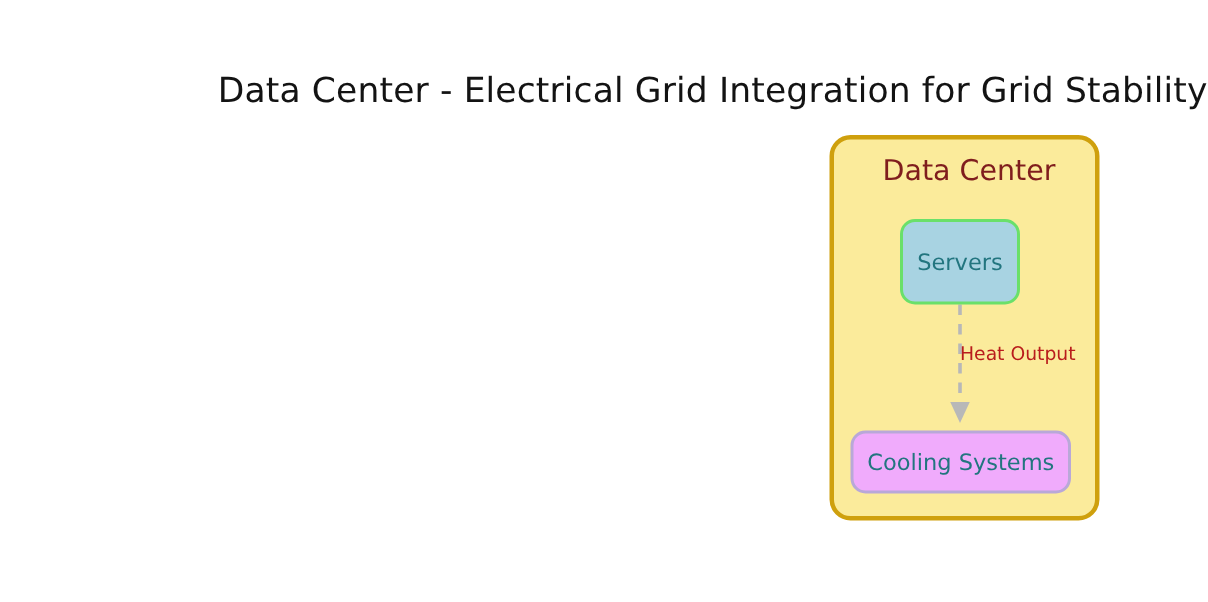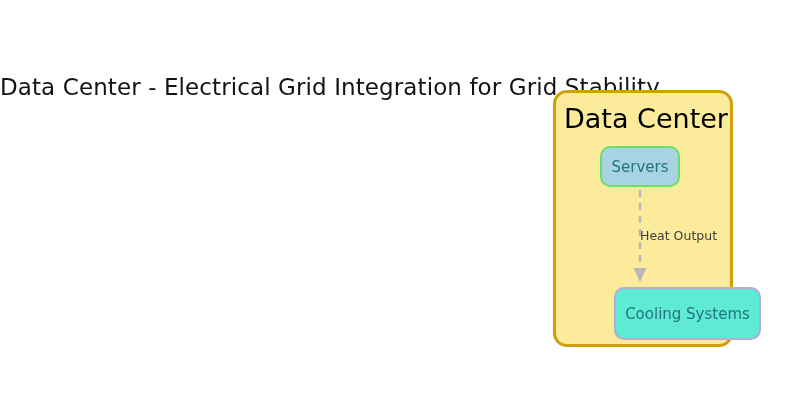--- a/index.html
+++ b/index.html
@@ -15,26 +15,25 @@
     font-family: "DejaVu Sans", "Liberation Sans", sans-serif;
     overflow: hidden;
   }
 
   
   #diagram-title {
     position: absolute;
     left: 0;
     top: 48px;
     width: 805px;
-    text-align: left;
+    text-align: right;
     font-size: 23px;
     color: #131313;
     letter-spacing: 0.1px;
     white-space: nowrap;
-    margin-top: 26px;
   }
 
   
   #node-grid-management {
     position: absolute;
     left: 66px;
     top: 146px;
     width: 286px;
     height: 45px;
     border-radius: 50% / 50%;
@@ -83,61 +82,60 @@
     background: #fbeb9b;
     border: 3px solid #cfa00d;
     box-sizing: border-box;
   }
   #subgraph-title {
     position: absolute;
     left: 0;
     top: 10px;
     width: 180px;
     text-align: center;
-    font-size: 27px;
-    color: #000000;
+    font-size: 19px;
+    color: #7f1d1d;
     white-space: nowrap;
   }
 
   
   #node-servers {
     position: absolute;
     left: 600px;
     top: 146px;
     width: 80px;
-    height: 41px;
+    height: 57px;
     border-radius: 10px;
     background: #a8d3e2;
     border: 2.5px solid #6ae06a;
     box-sizing: border-box;
     display: flex;
     align-items: center;
     justify-content: center;
   }
   #node-servers .label {
     font-size: 15px;
     color: #22757f;
     white-space: nowrap;
   }
 
   
   #node-cooling-systems {
     position: absolute;
     left: 567px;
     top: 287px;
     width: 147px;
-    height: 53px;
+    height: 42px;
     border-radius: 10px;
-    background: #5eead4;
+    background: #f0abfc;
     border: 2.5px solid #b9a8d8;
     box-sizing: border-box;
     display: flex;
     align-items: center;
     justify-content: center;
-    margin-left: 47px;
   }
   #node-cooling-systems .label {
     font-size: 15px;
     color: #22757f;
     white-space: nowrap;
   }
 
   
   #edge-heat-output {
     position: absolute;
@@ -145,21 +143,21 @@
     top: 90px;
     width: 180px;
     height: 257px;
     pointer-events: none;
   }
   #edge-heat-output-label {
     position: absolute;
     left: 640px;
     top: 228px;
     font-size: 12.5px;
-    color: #404040;
+    color: #b91c1c;
     white-space: nowrap;
   }
 </style>
 </head>
 <body>
 
 <div id="canvas">
 
   <div id="diagram-title">Data Center - Electrical Grid Integration for Grid Stability</div>
 

